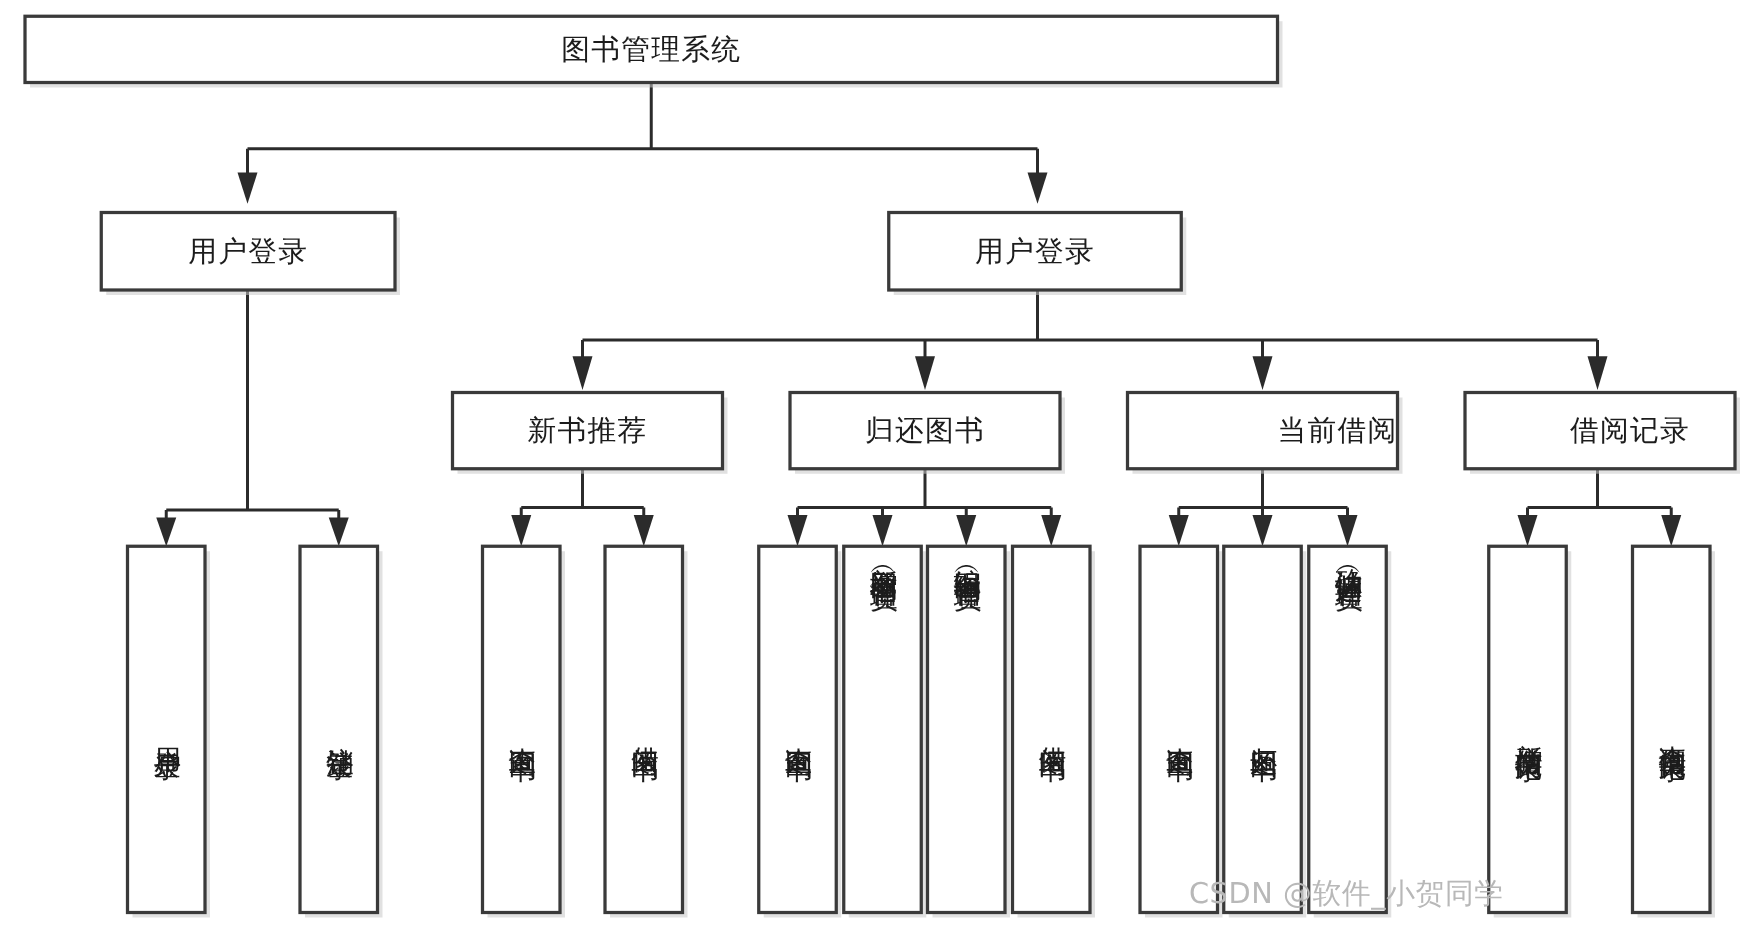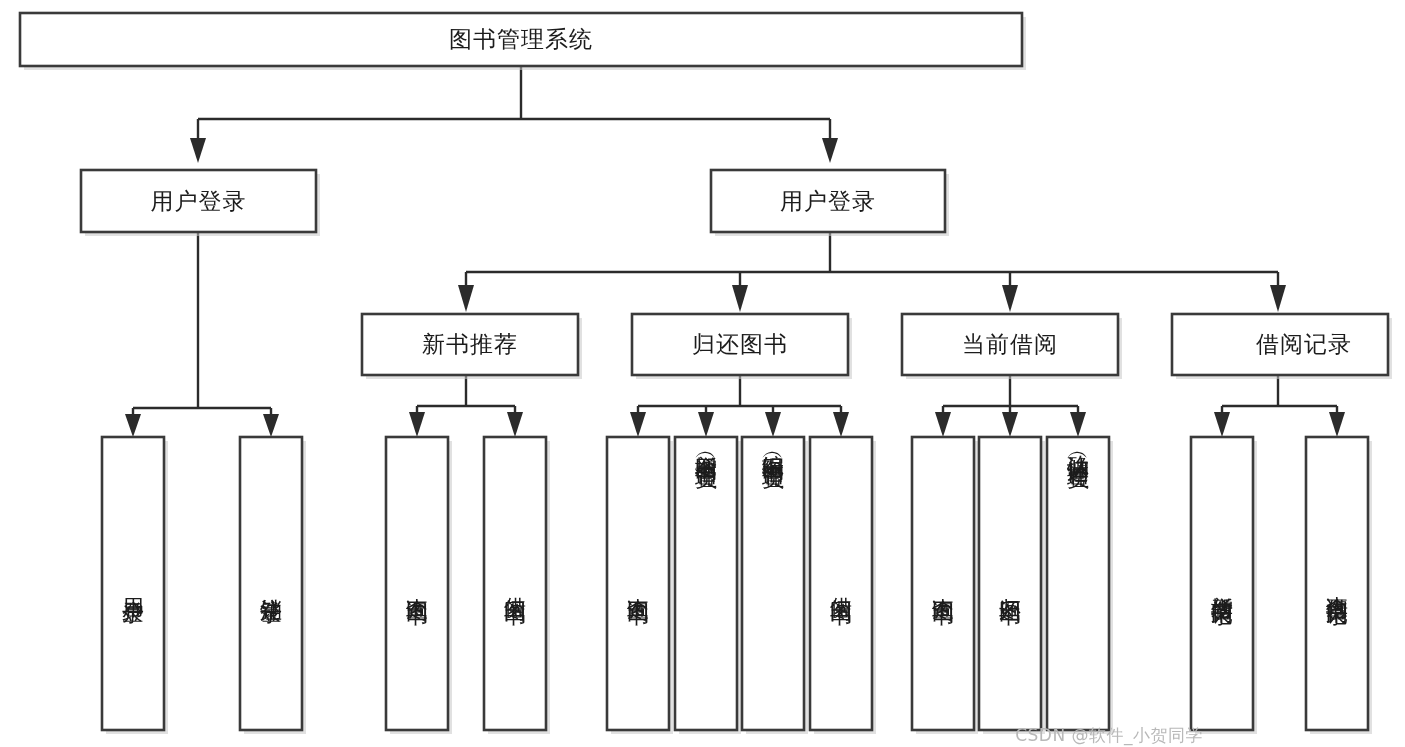--- a/index.html
+++ b/index.html
@@ -74,23 +74,23 @@
   .hlabel-text {
     font-family: "DejaVu Sans", "Liberation Sans", sans-serif;
     font-size: 23px;
     color: #1c1c1c;
     letter-spacing: 1px;
     white-space: nowrap;
   }
   #watermark {
     position: absolute;
     right: 8px;
-    bottom: 0;
+    bottom: 17px;
     font-family: "DejaVu Sans", "Liberation Sans", sans-serif;
-    font-size: 17px;
+    font-size: 23px;
     color: #b8b8b8;
     letter-spacing: 0.5px;
     white-space: nowrap;
     pointer-events: none;
   }
 </style>
 </head>
 <body>
 
 <div id="diagram-root">
@@ -236,21 +236,21 @@
   </div>
 
   <div class="hlabel-wrap" style="left:362px; top:314px; width:216px; height:61px;border-radius:18px;">
     <span class="hlabel-text">新书推荐</span>
   </div>
 
   <div class="hlabel-wrap" style="left:632px; top:314px; width:216px; height:61px;">
     <span class="hlabel-text">归还图书</span>
   </div>
 
-  <div class="hlabel-wrap" style="left:902px; top:314px; width:216px; height:61px;">
+  <div class="hlabel-wrap" style="left:902px; top:314px; width:216px; height:61px;justify-content:flex-end;">
     <span class="hlabel-text">当前借阅</span>
   </div>
 
   <div class="hlabel-wrap" style="left:1172px; top:314px; width:216px; height:61px;padding-left:24px;">
     <span class="hlabel-text">借阅记录</span>
   </div>
 
   <div class="vlabel-wrap" style="left:102px; top:437px; width:62px; height:293px;">
     <span class="vlabel-text">用户登录</span>
   </div>

